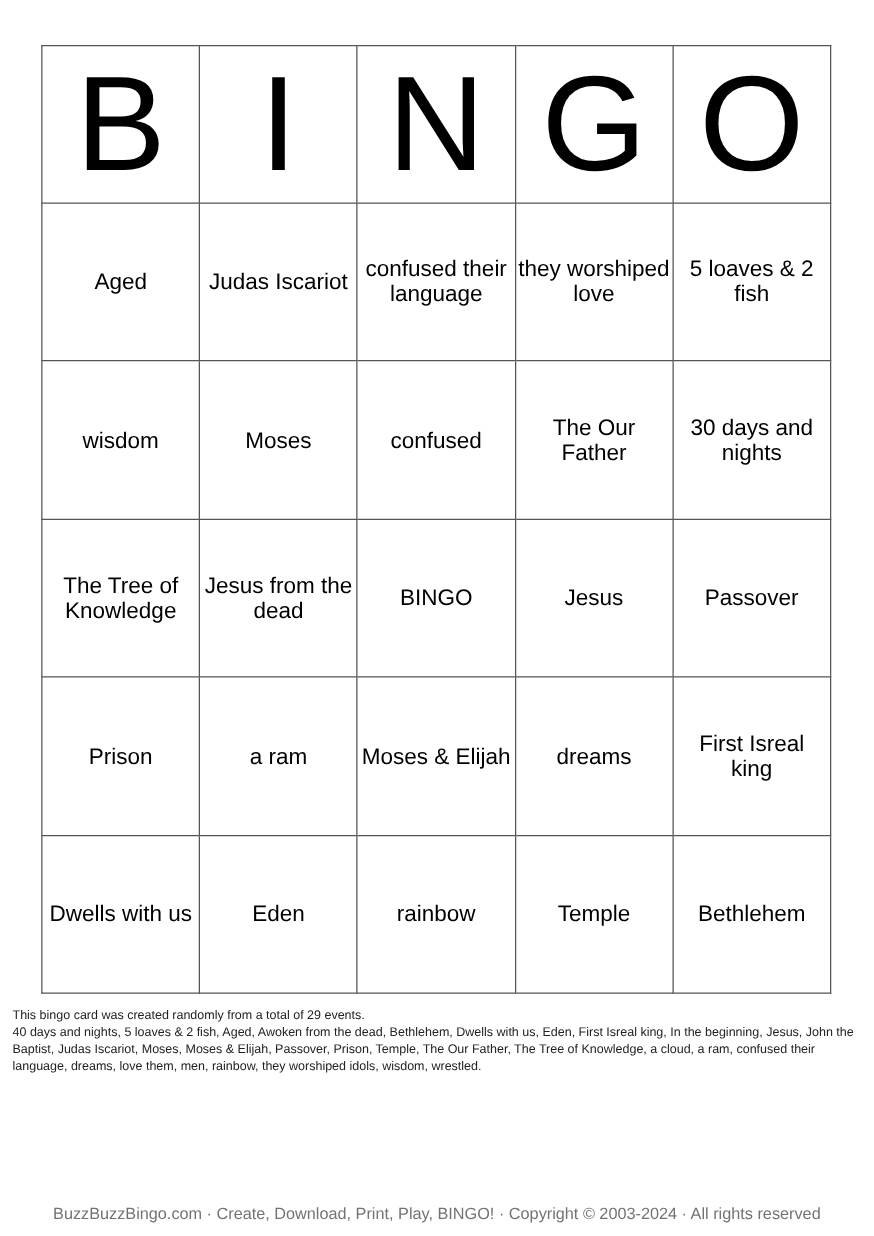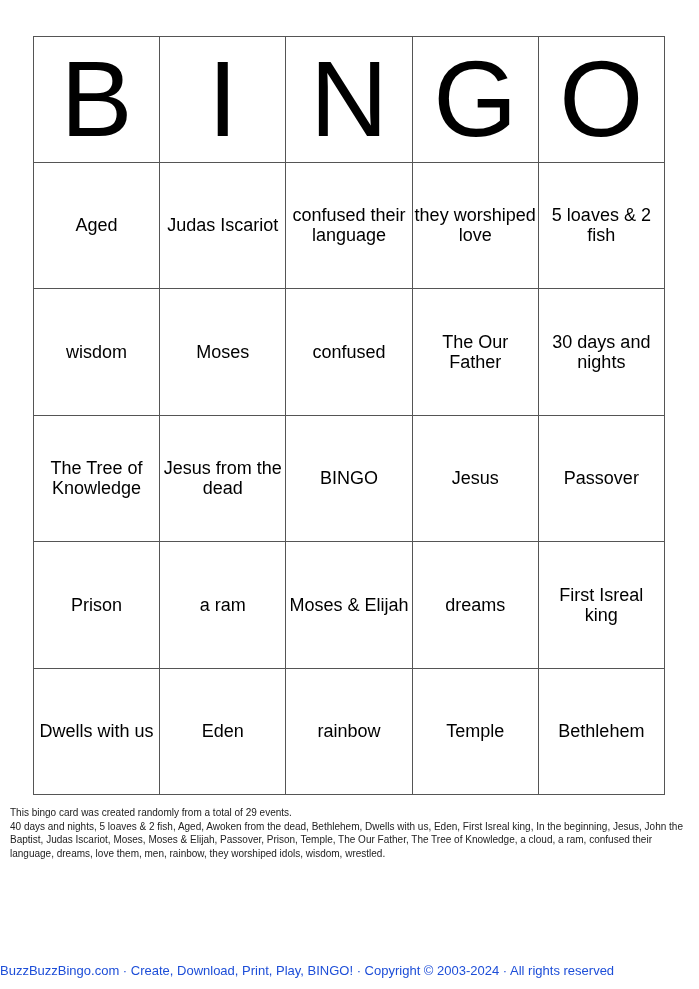--- a/index.html
+++ b/index.html
@@ -50,22 +50,23 @@
       width: 680px;
       font-size: 10px;
       line-height: 13.5px;
       color: #222;
     }
     .footer {
       position: absolute;
       left: 0;
       top: 963px;
       width: 699px;
+      text-align: center;
       font-size: 13px;
-      color: #1d4ed8;
+      color: #737373;
     }
   </style>
 </head>
 <body>
 
 <table class="card">
   <thead>
     <tr>
       <th>B</th>
       <th>I</th>

